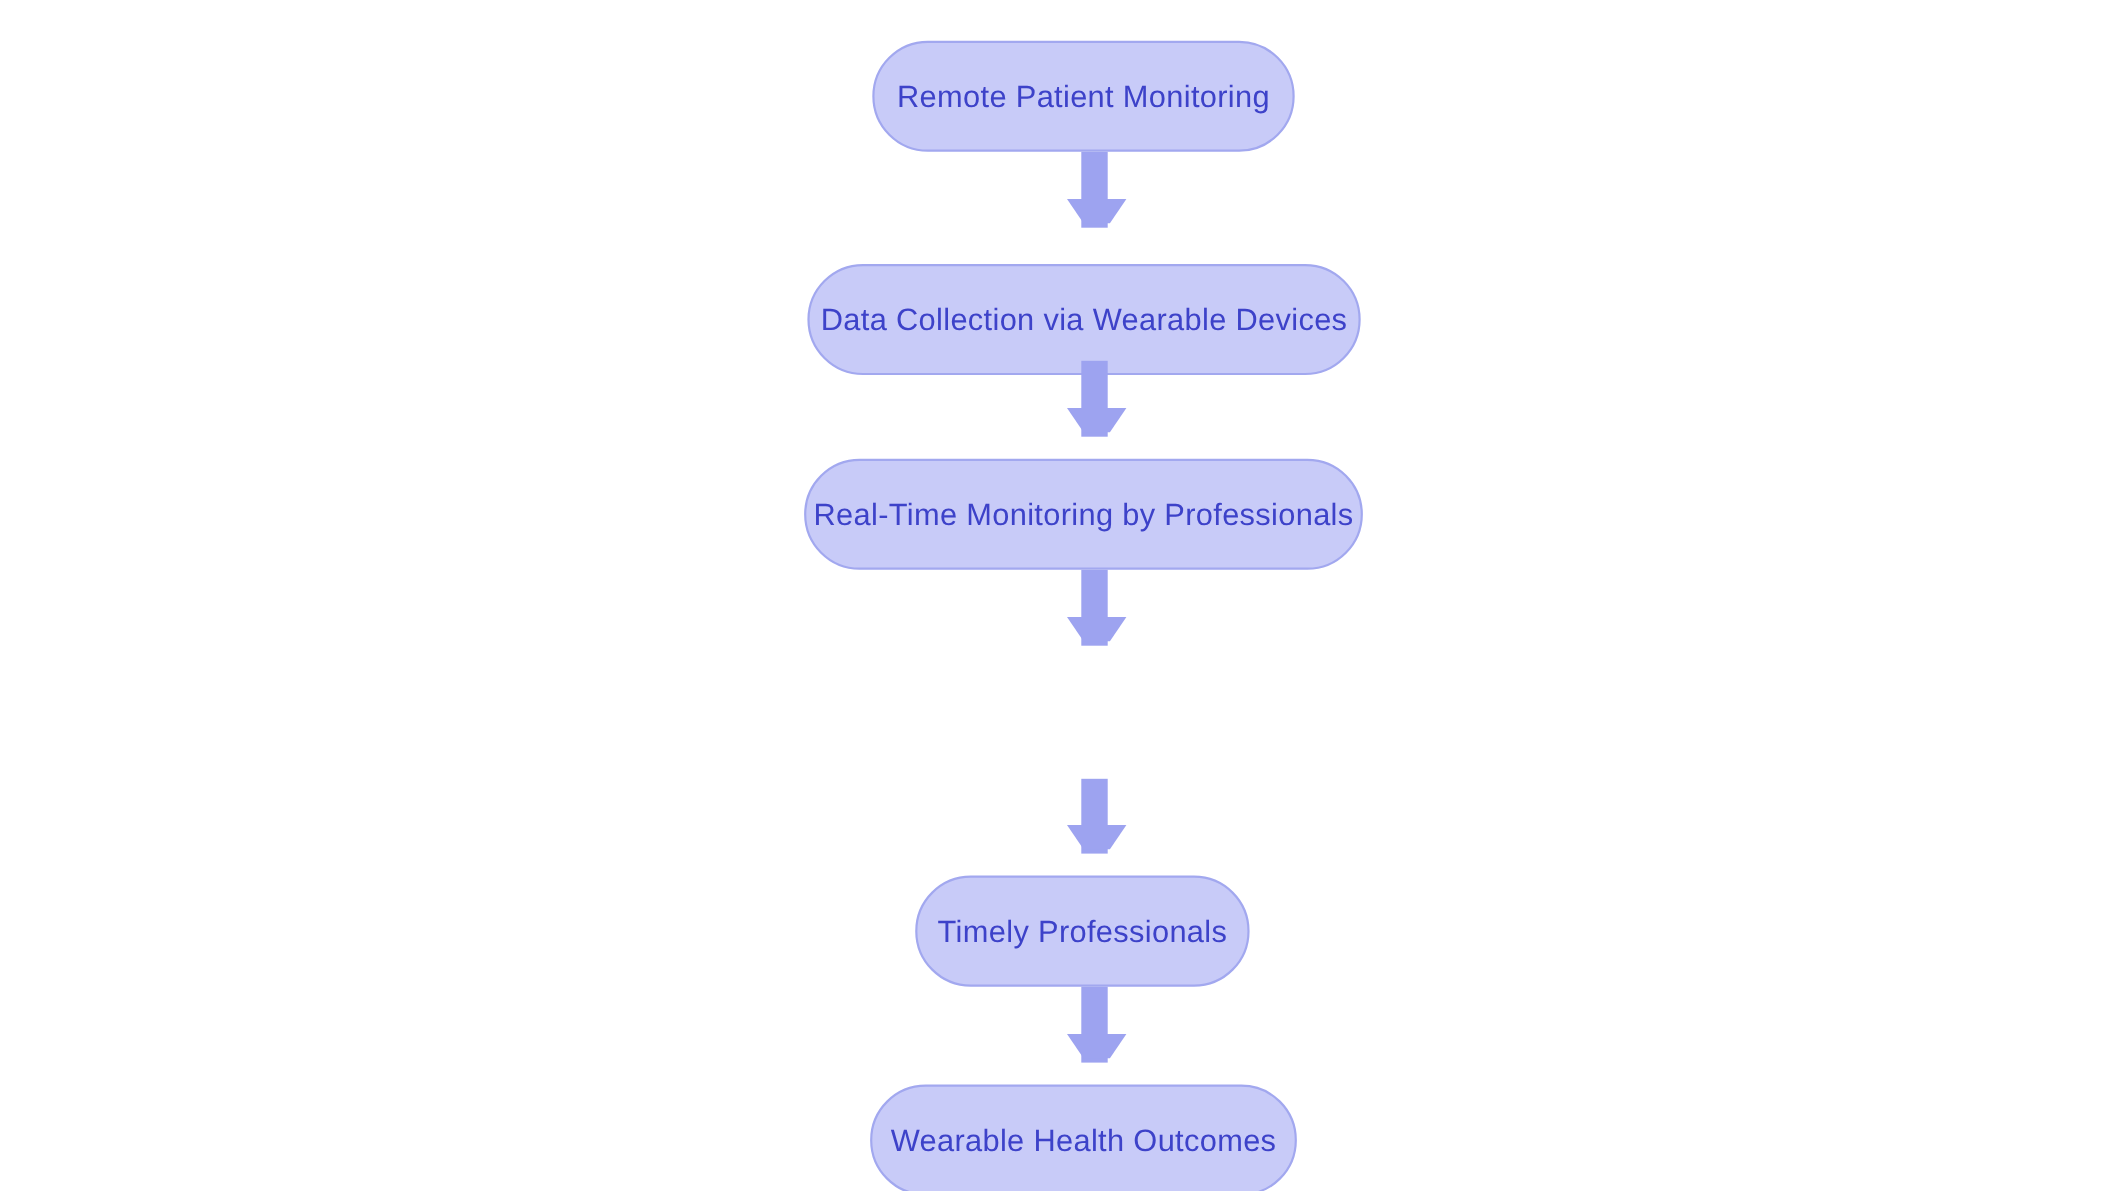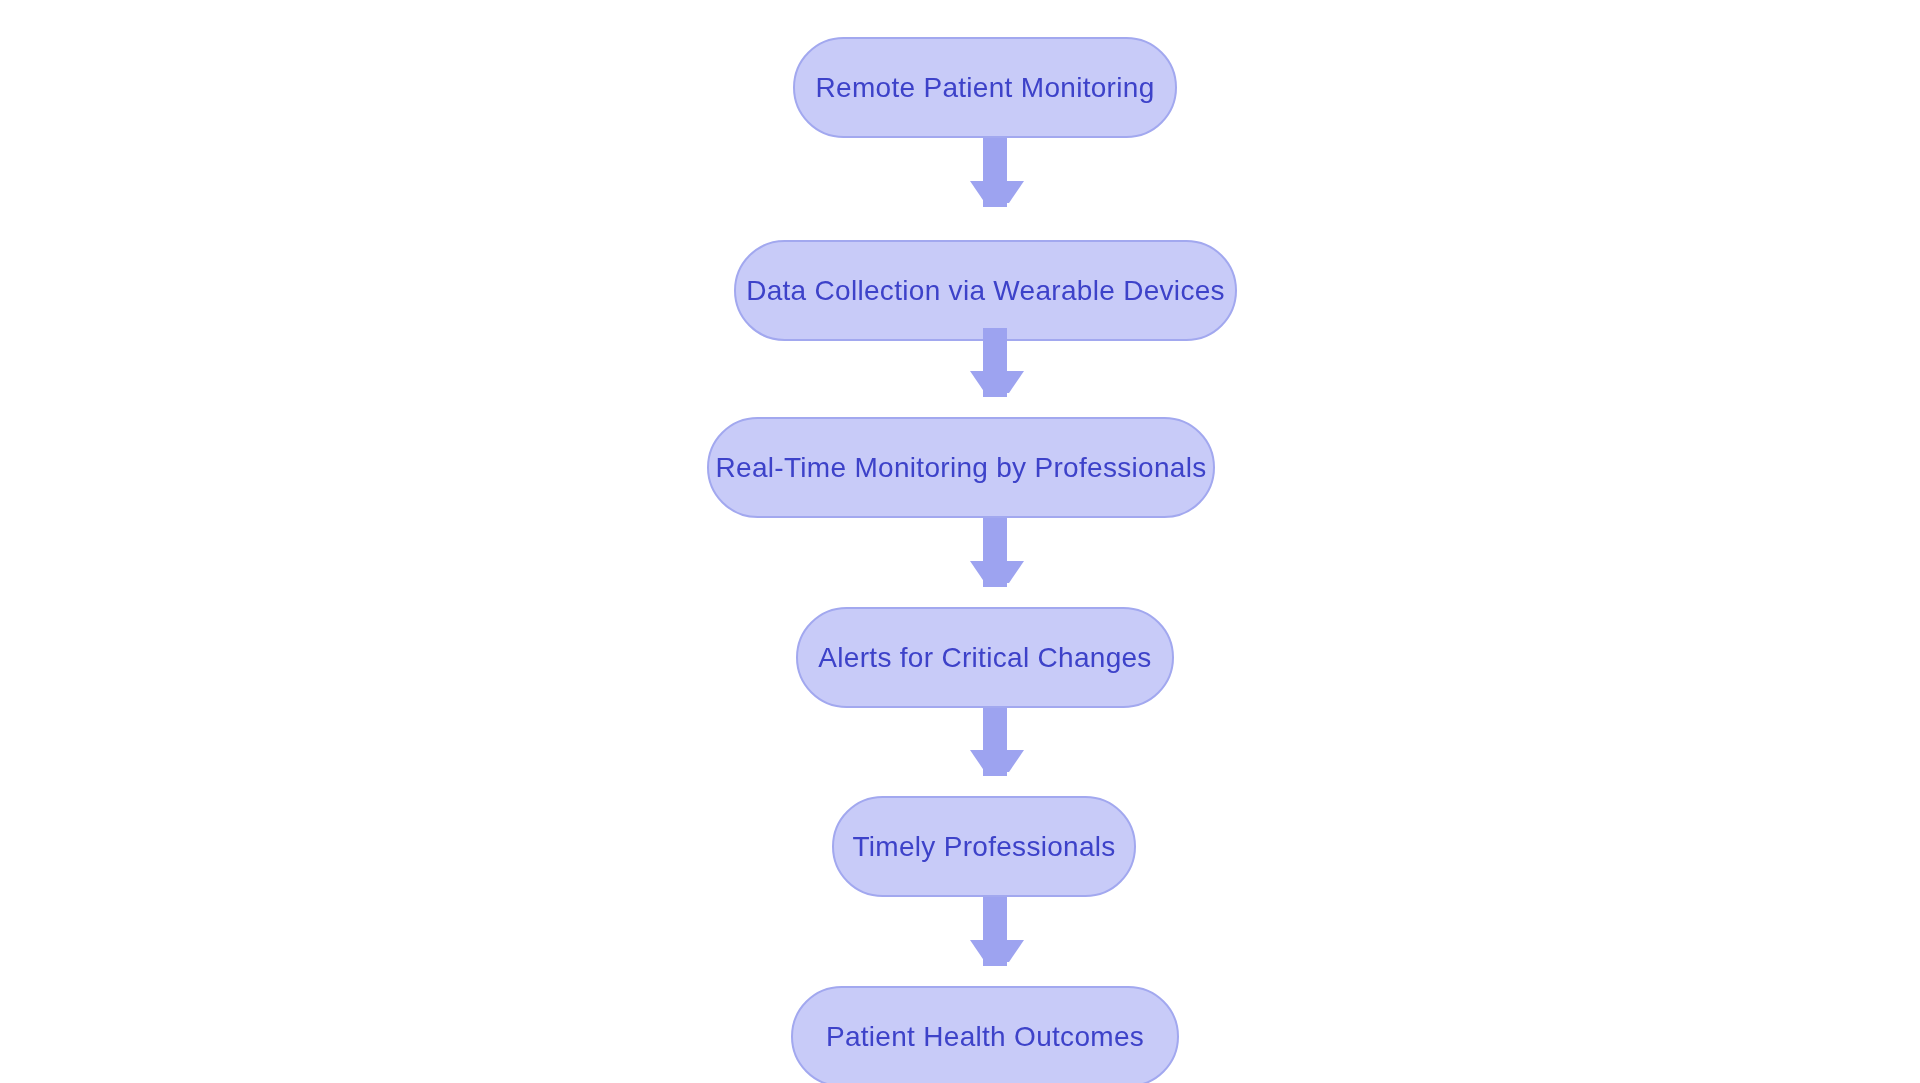--- a/index.html
+++ b/index.html
@@ -36,21 +36,21 @@
   .node-label {
     color: var(--node-text);
     font-size: 28px;
     font-weight: 400;
     letter-spacing: 0.3px;
     white-space: nowrap;
     text-align: center;
   }
   .node-1 { left: 769px; top: 13px;  width: 384px; }
   .node-2 { left: 710px; top: 216px; width: 503px; }
-  .node-3 { left: 683px; top: 393px; width: 508px; }
+  .node-3 { left: 707px; top: 393px; width: 508px; }
   .node-4 { left: 772px; top: 583px; width: 378px; }
   .node-5 { left: 808px; top: 772px; width: 304px; }
   .node-6 { left: 767px; top: 962px; width: 388px; }
 
   .arrow {
     position: absolute;
     left: 946px;
     width: 30px;
   }
   .arrow-1 { top: 114px; height: 89px; }
@@ -102,35 +102,32 @@
 
   <div class="node node-3">
     <span class="node-label">Real-Time Monitoring by Professionals</span>
   </div>
 
   <div class="arrow arrow-3">
     <div class="arrow-line"></div>
     <div class="arrow-head"></div>
   </div>
 
-  <div class="node node-4">
-    <span class="node-label">Alerts for Critical Changes</span>
-  </div>
 
   <div class="arrow arrow-4">
     <div class="arrow-line"></div>
     <div class="arrow-head"></div>
   </div>
 
   <div class="node node-5">
     <span class="node-label">Timely Professionals</span>
   </div>
 
   <div class="arrow arrow-5">
     <div class="arrow-line"></div>
     <div class="arrow-head"></div>
   </div>
 
   <div class="node node-6">
-    <span class="node-label">Patient Health Outcomes</span>
+    <span class="node-label">Wearable Health Outcomes</span>
   </div>
 
 </div>
 
 </body></html>

